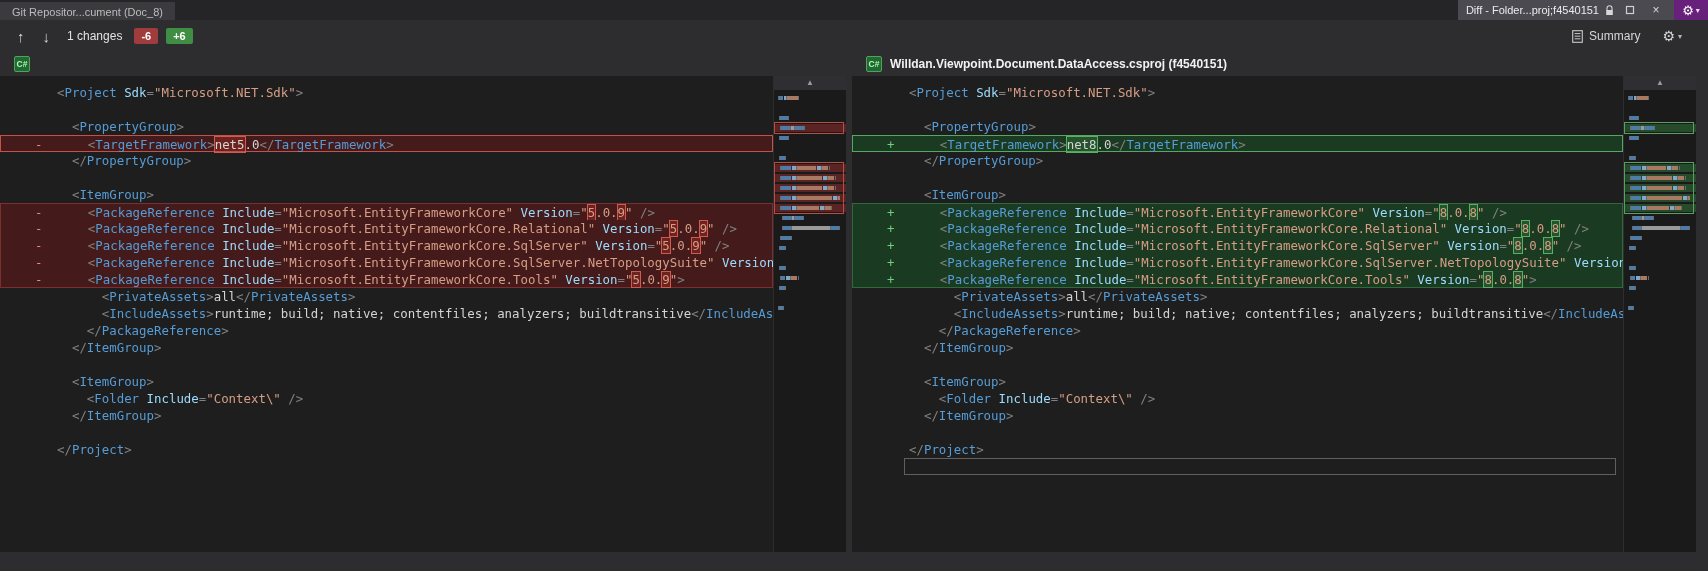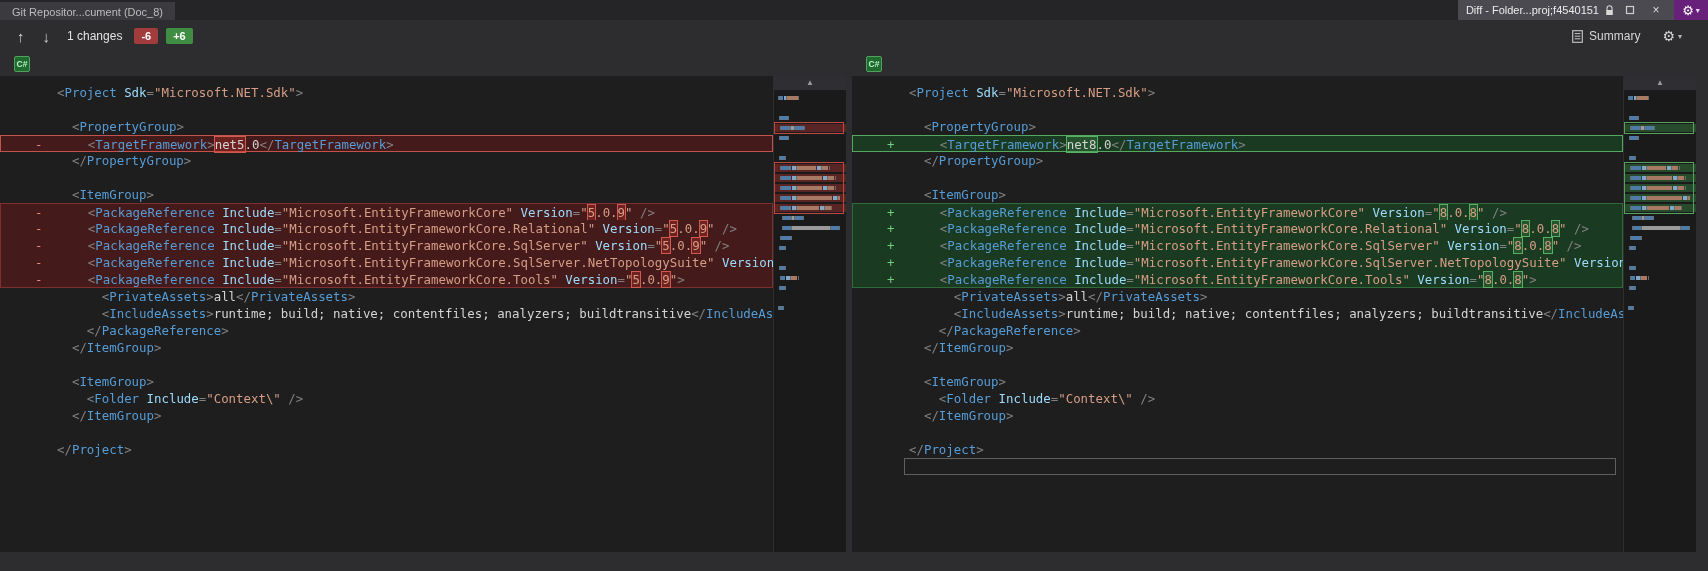--- a/index.html
+++ b/index.html
@@ -338,20 +338,21 @@
         <i class="mm-seg tg" style="left: 5px; width: 4px;"></i>
         <i class="mm-seg pu" style="left: 9px; width: 1px;"></i>
       </div>
       <div class="mm-runbox del" style="top: 70px; height: 12px;"></div>
       <div class="mm-runbox del" style="top: 110px; height: 52px;"></div>
     </div>
 
   <div class="pane pane-right">
     <div class="pane-header">
       <span class="cs-icon">C#</span>
+      <span class="pane-title">Willdan.Viewpoint.Document.DataAccess.csproj (f4540151)</span>
     </div>
     <div class="editor" id="editor-right">
       <div class="code-lines" id="code-right">
           <div class="line"><span class="pu">&lt;</span><span class="tg">Project</span><span class="tx"> </span><span class="at">Sdk</span><span class="pu">=</span><span class="st">"Microsoft.NET.Sdk"</span><span class="pu">&gt;</span></div>
           <div class="line"></div>
           <div class="line"><span class="tx">  </span><span class="pu">&lt;</span><span class="tg">PropertyGroup</span><span class="pu">&gt;</span></div>
           <div class="line add run-first run-last current-diff"><span class="marker plus">+</span><span class="tx">    </span><span class="pu">&lt;</span><span class="tg">TargetFramework</span><span class="pu">&gt;</span><span class="tx ha">net8</span><span class="tx">.0</span><span class="pu">&lt;/</span><span class="tg">TargetFramework</span><span class="pu">&gt;</span></div>
           <div class="line"><span class="tx">  </span><span class="pu">&lt;/</span><span class="tg">PropertyGroup</span><span class="pu">&gt;</span></div>
           <div class="line"></div>
           <div class="line"><span class="tx">  </span><span class="pu">&lt;</span><span class="tg">ItemGroup</span><span class="pu">&gt;</span></div>

